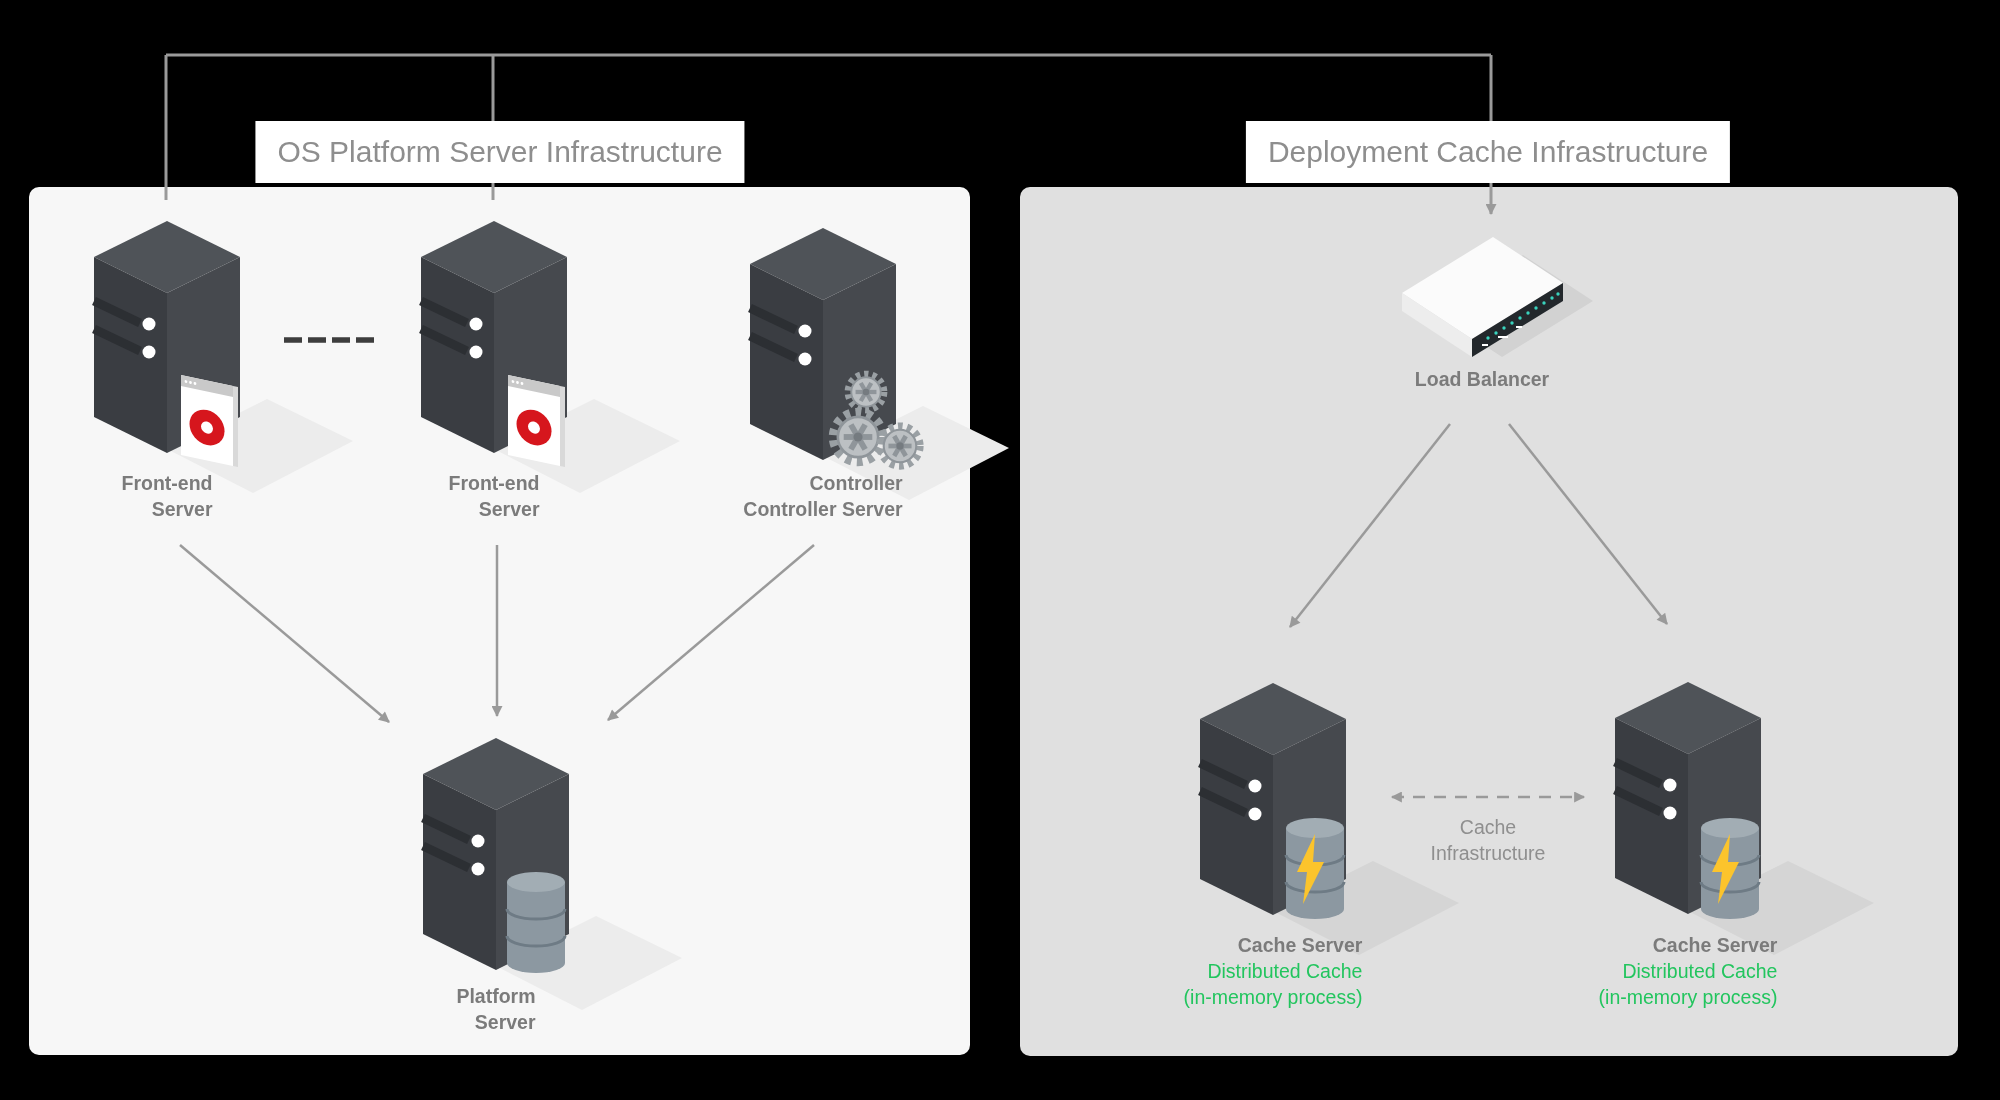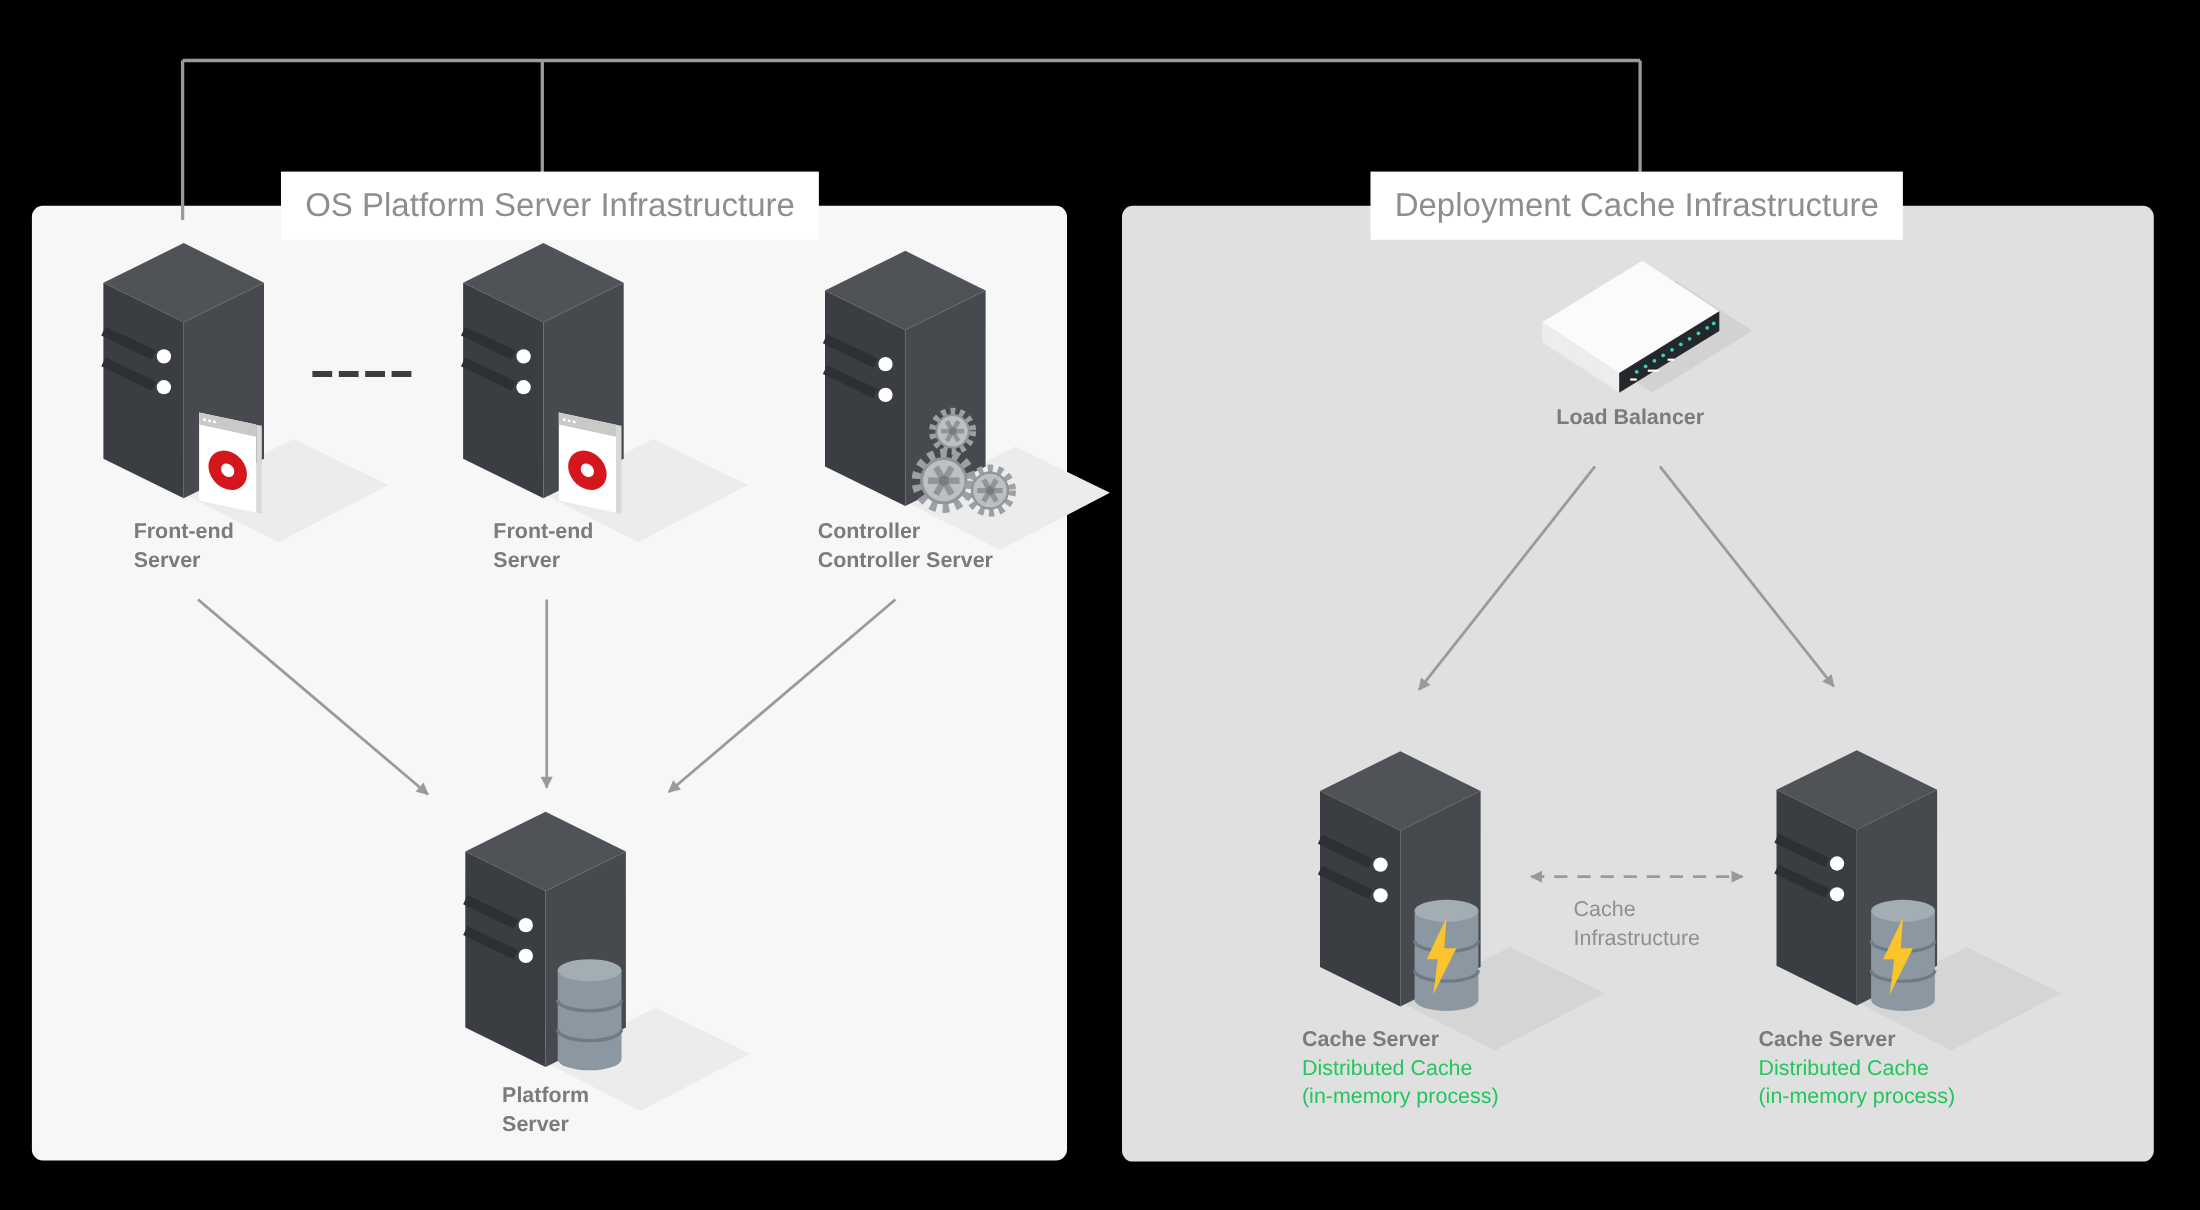--- a/index.html
+++ b/index.html
@@ -4,25 +4,25 @@
 <style>
   html,body{margin:0;padding:0;background:#000;}
   body{width:2000px;height:1100px;position:relative;overflow:hidden;
        font-family:"Liberation Sans",sans-serif;}
   .panel{position:absolute;border-radius:10px;z-index:0;}
   #panel-left{left:29px;top:187px;width:941px;height:868px;background:#f7f7f7;}
   #panel-right{left:1020px;top:187px;width:938px;height:869px;background:#e0e0e0;}
   #diagram-svg{position:absolute;left:0;top:0;z-index:1;}
   .title-box{position:absolute;top:121px;height:62px;line-height:62px;background:#ffffff;
              color:#8e8e8e;font-size:30px;font-weight:400;padding:0 22px;white-space:nowrap;
-             transform:translateX(-50%);z-index:2;text-align:center;margin-top:35px;}
-  .node-label{position:absolute;transform:translateX(-50%);text-align:left;z-index:2;
+             transform:translateX(-50%);z-index:2;text-align:center;}
+  .node-label{position:absolute;transform:translateX(-50%);text-align:right;z-index:2;
               color:#7b7b7b;font-weight:bold;font-size:19.5px;line-height:26px;white-space:nowrap;}
   .node-label .sub{font-weight:normal;color:#22c55e;}
-  .sync-label{position:absolute;transform:translateX(-50%);z-index:2;
+  .sync-label{position:absolute;transform:translateX(-50%);text-align:center;z-index:2;
               color:#8f8f8f;font-weight:normal;font-size:19.5px;line-height:26px;white-space:nowrap;}
 </style>
 </head>
 <body>
 
 <div class="panel" id="panel-left"></div>
 <div class="panel" id="panel-right"></div>
 
 <svg id="diagram-svg" width="2000" height="1100" viewBox="0 0 2000 1100">
   <defs>

